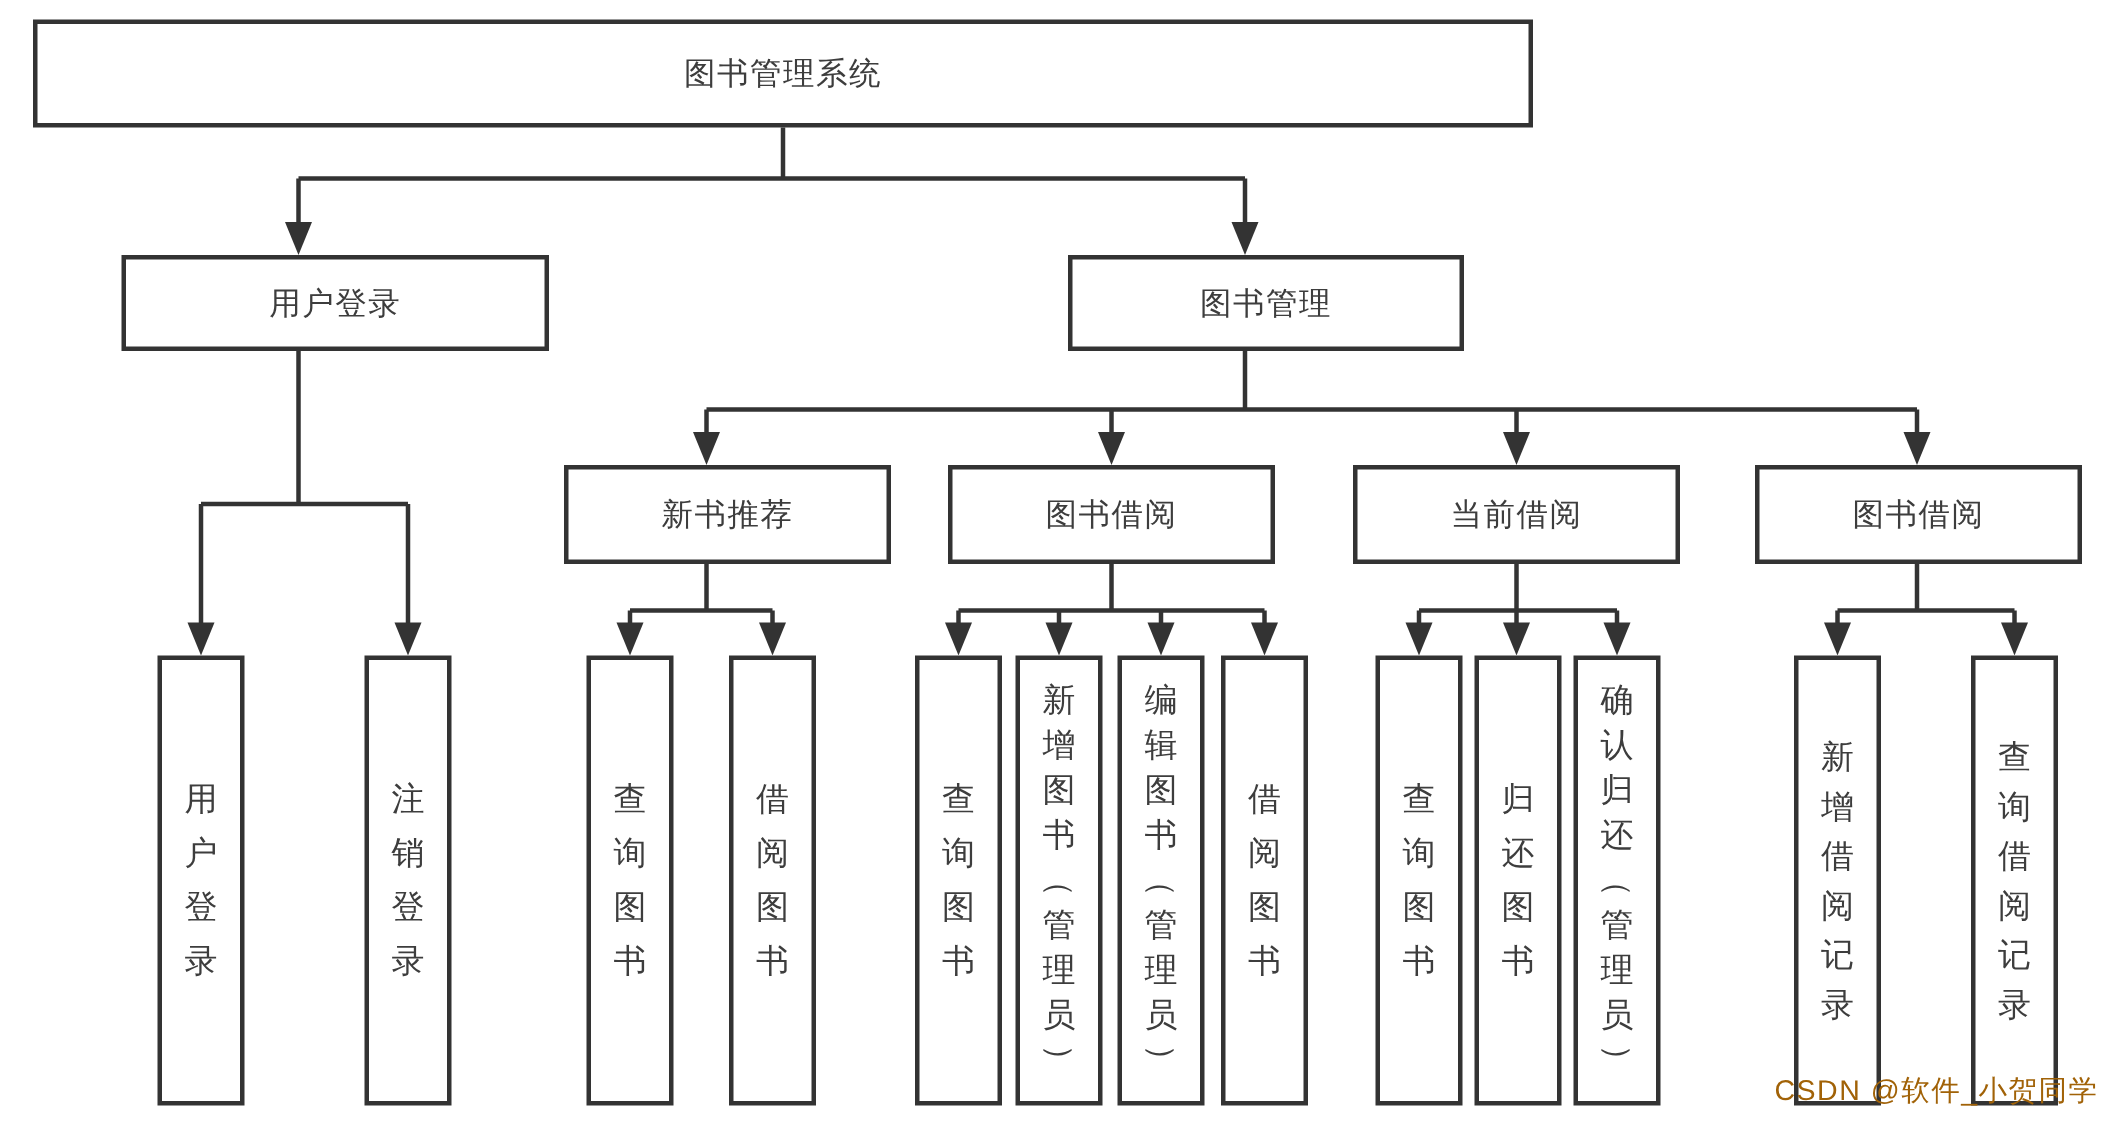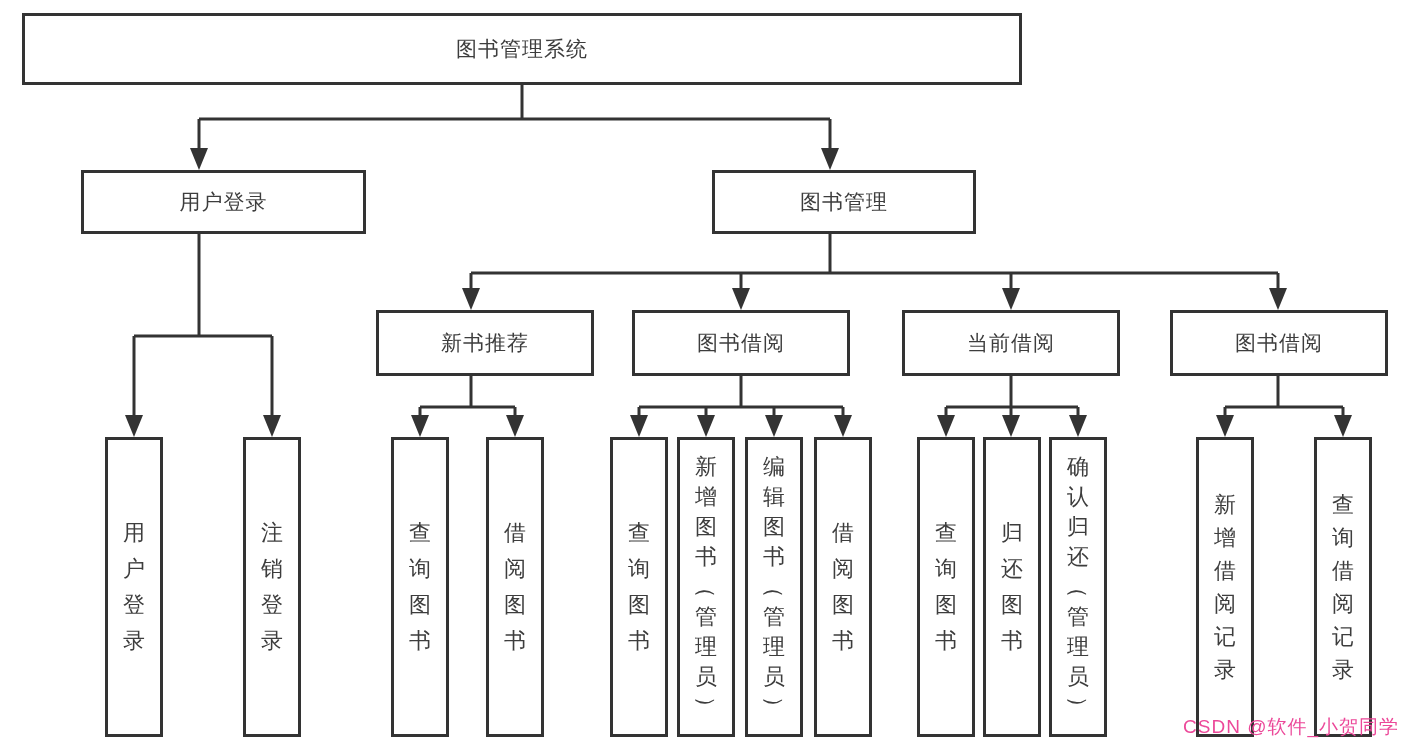--- a/index.html
+++ b/index.html
@@ -268,14 +268,14 @@
     <span class="vtext">
         <span class="vchar" style="height: 33px;">查</span>
         <span class="vchar" style="height: 33px;">询</span>
         <span class="vchar" style="height: 33px;">借</span>
         <span class="vchar" style="height: 33px;">阅</span>
         <span class="vchar" style="height: 33px;">记</span>
         <span class="vchar" style="height: 33px;">录</span>
       </span>
   </div>
 
-  <div class="watermark" style="color: #ec4899;">CSDN @软件_小贺同学</div>
+  <div class="watermark" style="color: #a16207;">CSDN @软件_小贺同学</div>
 </div>
 
 </body></html>

